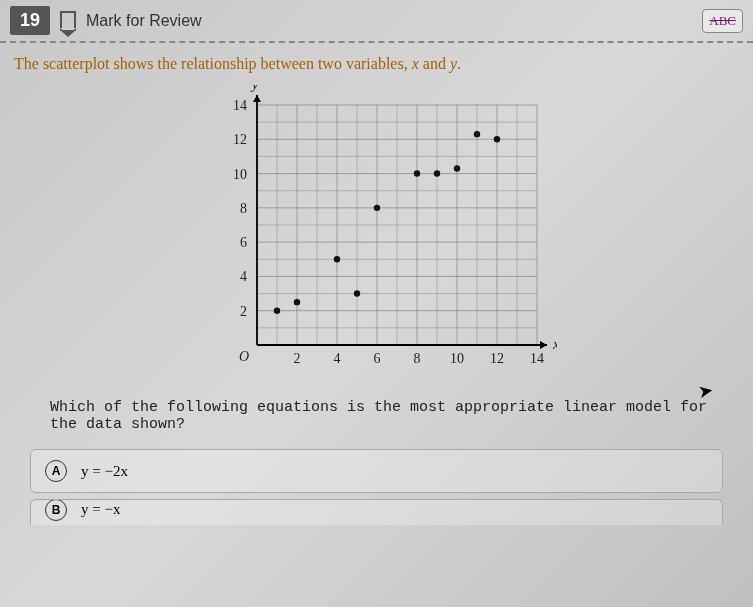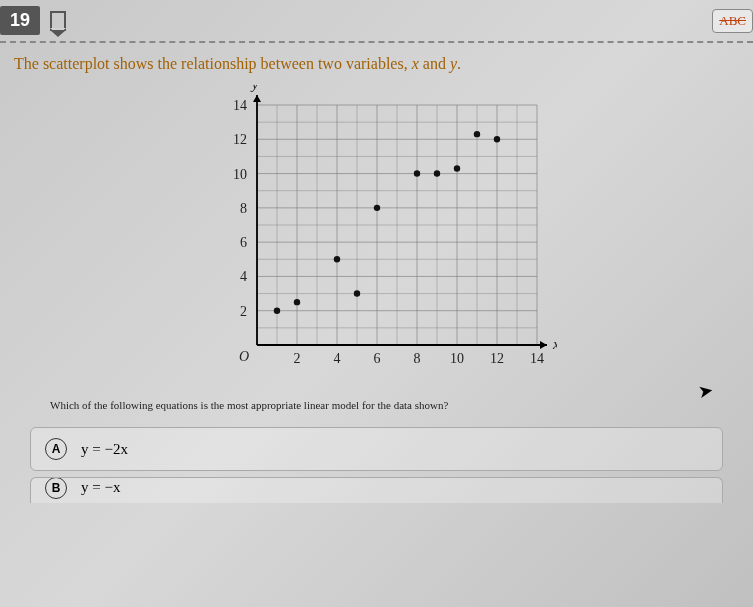--- a/index.html
+++ b/index.html
@@ -7,21 +7,21 @@
     font-family: Georgia, 'Times New Roman', serif;
     background: linear-gradient(135deg, #c8c8c8 0%, #d8d8d8 50%, #c0c0c0 100%);
     width: 753px;
     height: 607px;
     overflow: hidden;
     position: relative;
   }
   .header {
     display: flex;
     align-items: center;
-    padding: 6px 0;
+    padding: 6px 10px;
     gap: 10px;
     border-bottom: 2px dashed #888;
   }
   .qnum {
     background: #555;
     color: #fff;
     font-weight: bold;
     font-family: Arial, sans-serif;
     font-size: 18px;
     padding: 4px 10px;
@@ -52,39 +52,39 @@
     color: #333;
   }
   .spacer { flex: 1; }
   .abc-box {
     border: 1px solid #888;
     border-radius: 4px;
     padding: 3px 6px;
     font-family: cursive;
     font-size: 13px;
     text-decoration: line-through;
-    color: #c2410c;
+    color: #701a75;
     background: #e8e8e8;
   }
   .intro {
     font-family: Georgia, serif;
     font-size: 16px;
     color: #a16207;
     padding: 12px 14px 8px 14px;
   }
   .intro .var { font-style: italic; }
   .chart-wrap {
     width: 100%;
     display: flex;
     justify-content: center;
     padding: 4px 0 6px 0;
   }
   .question2 {
-    font-family: Liberation Serif, serif;
-    font-size: 11px;
+    font-family: Liberation Mono, monospace;
+    font-size: 15px;
     color: #222;
     padding: 8px 40px 10px 50px;
   }
   .option {
     margin: 6px 30px;
     border: 1px solid #aaa;
     border-radius: 6px;
     background: rgba(255,255,255,0.25);
     padding: 10px 14px;
     display: flex;
@@ -122,20 +122,21 @@
     transform: rotate(-10deg);
   }
   svg text { font-family: Georgia, serif; }
 </style>
 </head>
 <body>
 
 <div class="header">
   <div class="qnum">19</div>
   <div class="bookmark-icon"></div>
+  <div class="mark-label">Mark for Review</div>
   <div class="spacer"></div>
   <div class="abc-box">ABC</div>
 </div>
 
 <div class="intro">
   <span>The scatterplot shows the relationship between two variables, </span><span class="var">x</span><span> and </span><span class="var">y</span><span>.</span>
 </div>
 
 <div class="chart-wrap">
   <svg id="scatter-svg" width="360" height="300" viewBox="0 0 360 300">

